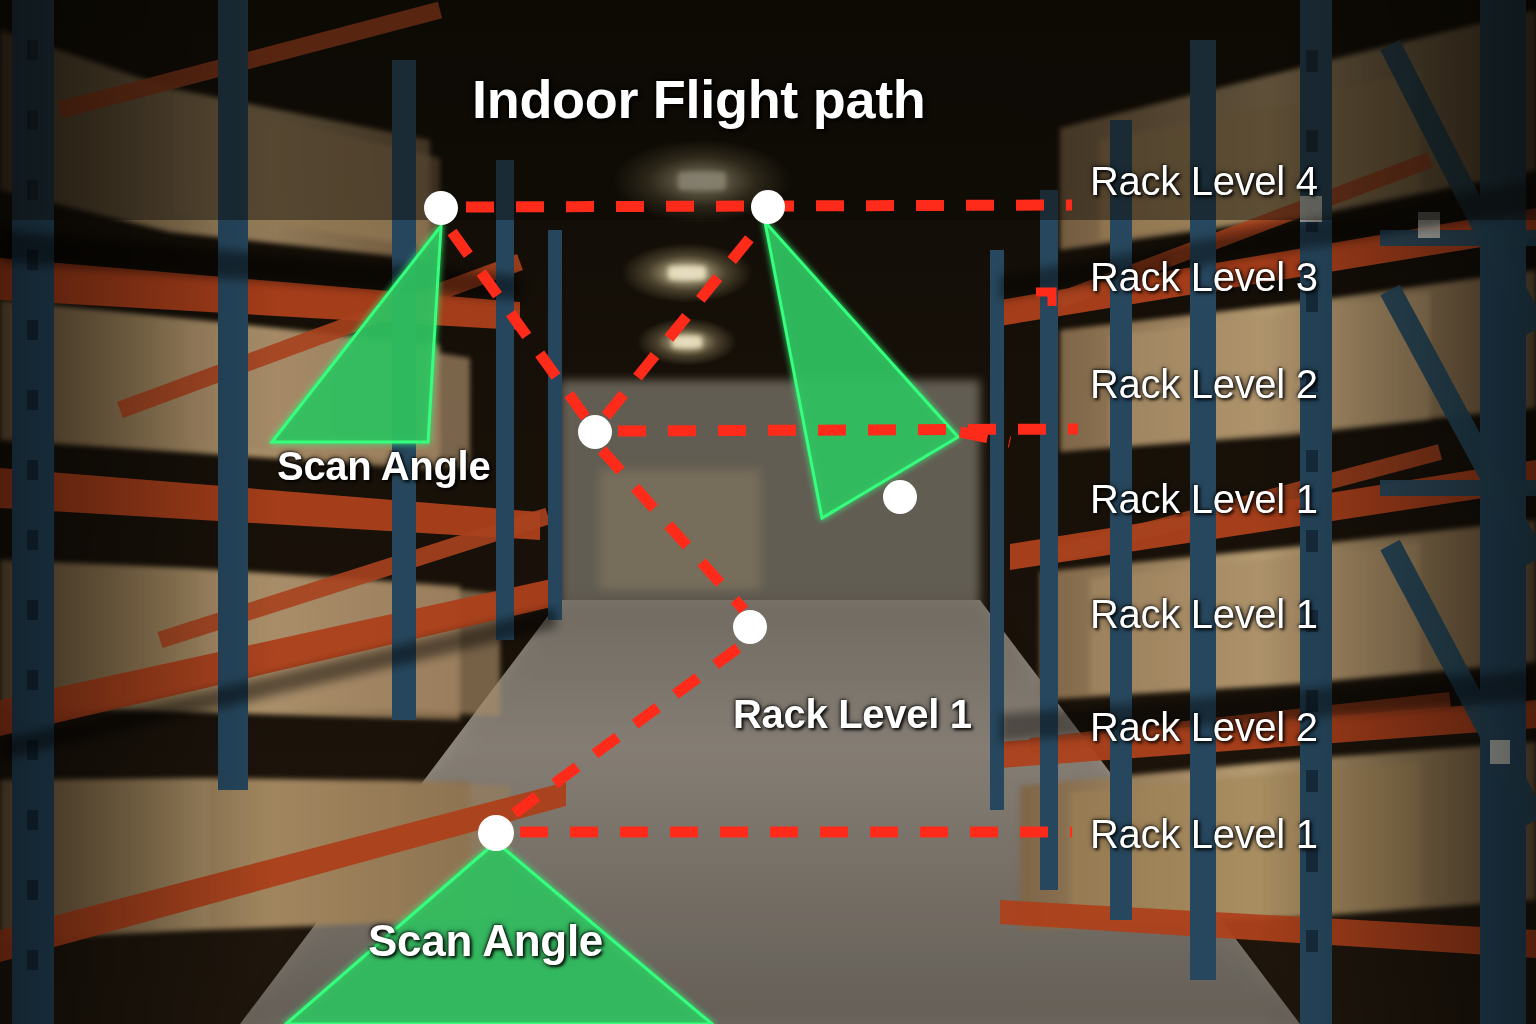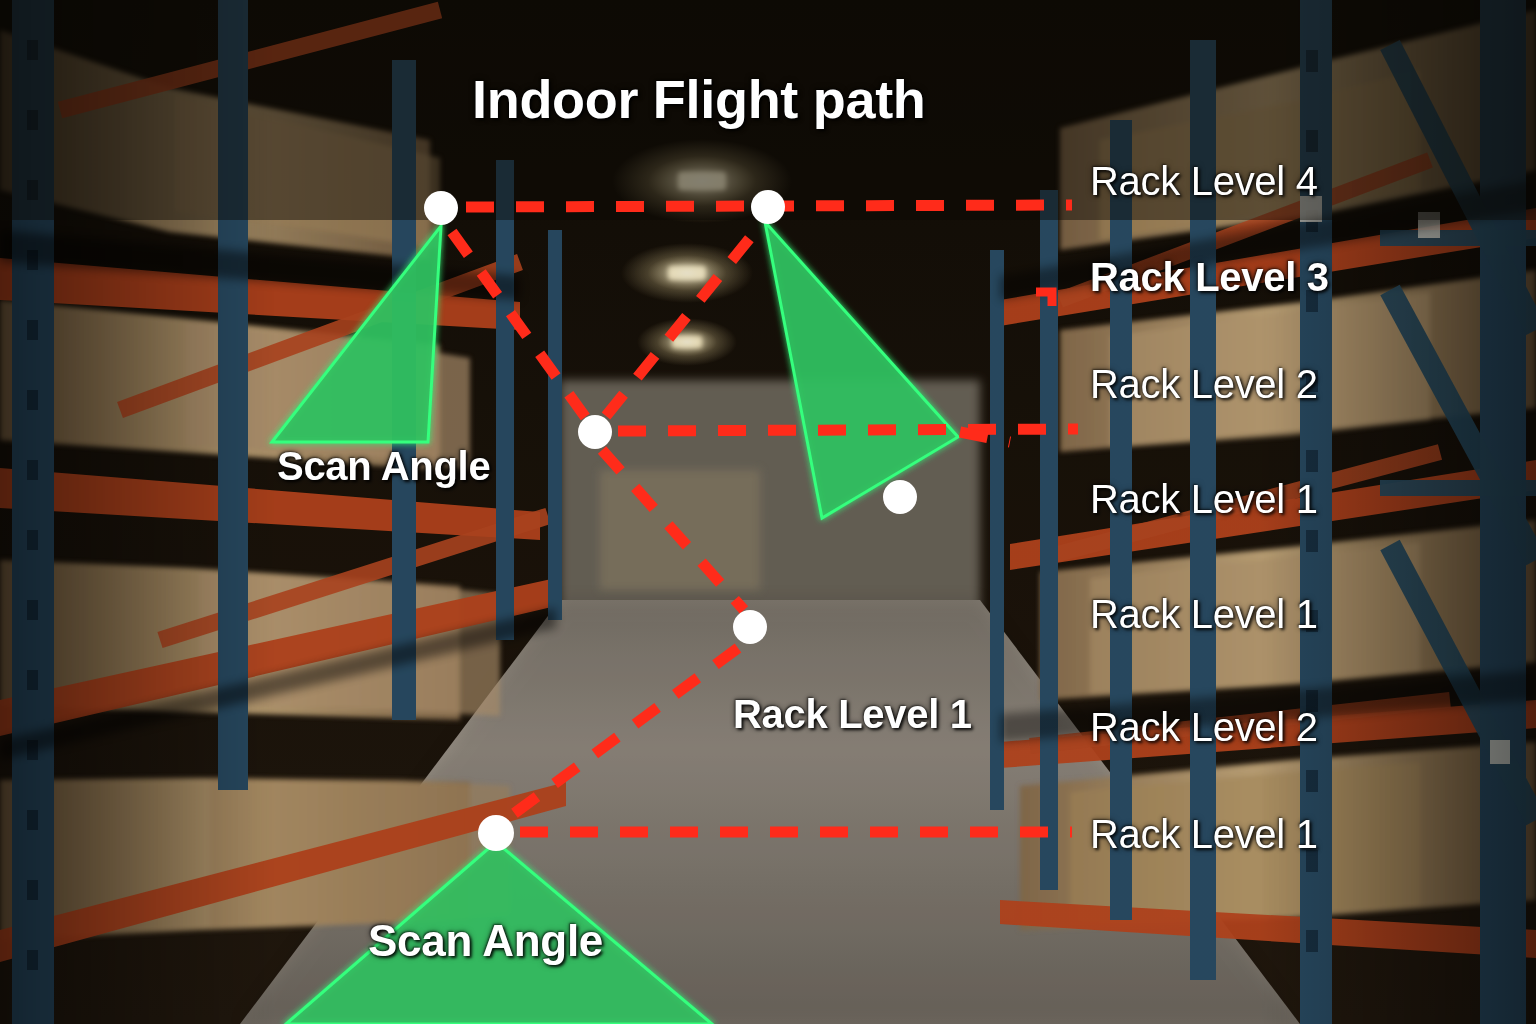--- a/index.html
+++ b/index.html
@@ -298,20 +298,20 @@
   <div class="txt title" style="left:472px; top:68px;">Indoor Flight path</div>
 
 
   <div class="txt annot" style="left:277px; top:444px;">Scan Angle</div>
 
   <div class="txt annot" style="left:733px; top:692px;">Rack Level 1</div>
 
   <div class="txt annot" style="left:368px; top:916px; font-size:44px;">Scan Angle</div>
 
   <div class="txt racklbl" style="left:1090px; top:159px;">Rack Level 4</div>
-  <div class="txt racklbl" style="left:1090px; top:255px;font-weight:bold;">Rack Level 3</div>
+  <div class="txt racklbl" style="left:1090px; top:255px;">Rack Level 3</div>
   <div class="txt racklbl" style="left:1090px; top:362px;">Rack Level 2</div>
   <div class="txt racklbl" style="left:1090px; top:477px;">Rack Level 1</div>
   <div class="txt racklbl" style="left:1090px; top:592px;">Rack Level 1</div>
   <div class="txt racklbl" style="left:1090px; top:705px;">Rack Level 2</div>
   <div class="txt racklbl" style="left:1090px; top:812px;">Rack Level 1</div>
 
 </div>
 
 </body></html>

